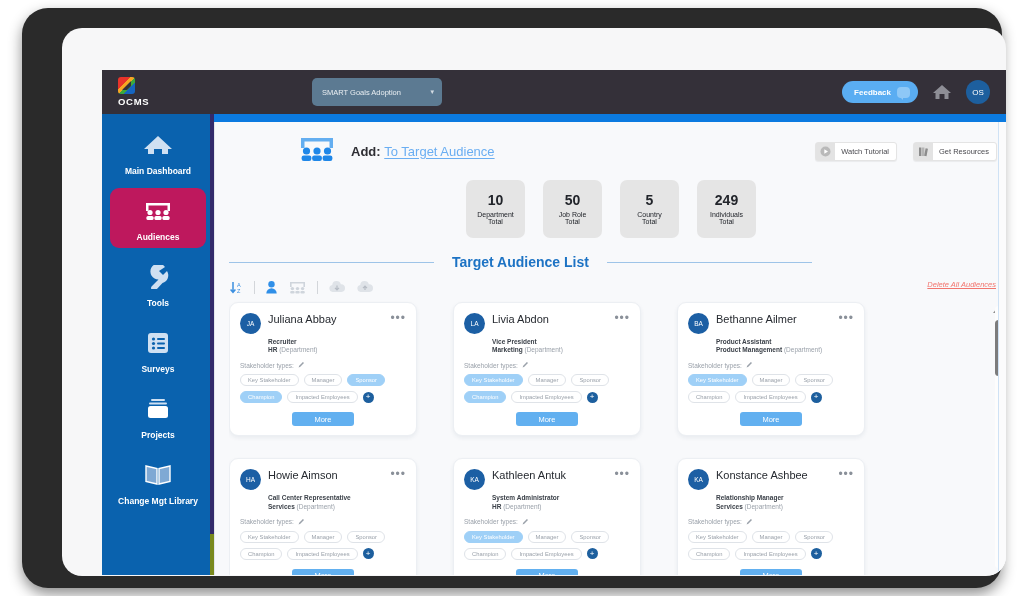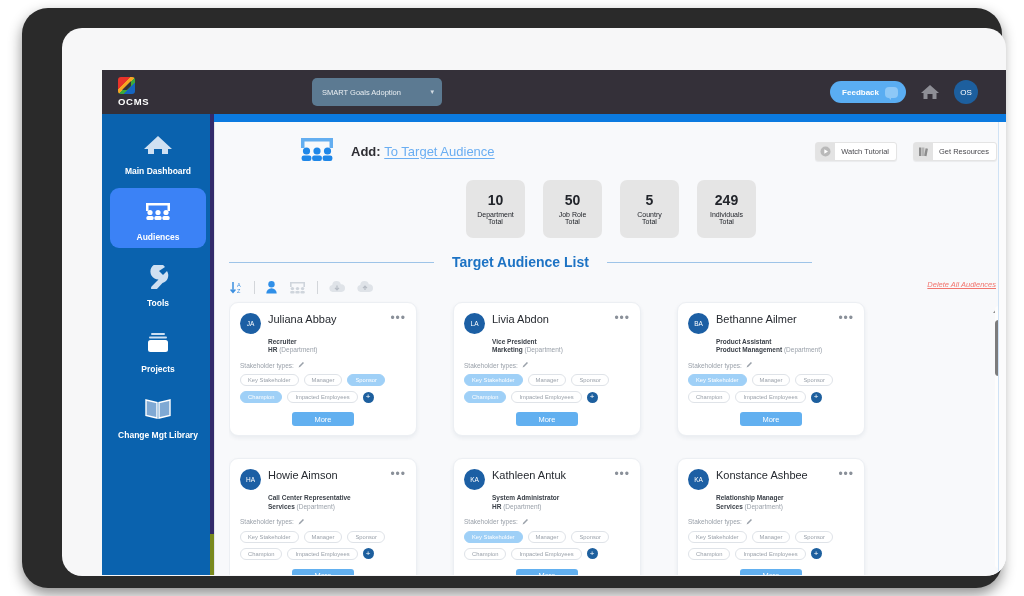--- a/index.html
+++ b/index.html
@@ -61,21 +61,21 @@
     margin-left: 100px;
     width: 130px; height: 28px;
     background: #5c7a92; border-radius: 5px;
     display: flex; align-items: center; justify-content: space-between;
     padding: 0 8px 0 10px;
     color: #e9eef2; font-size: 7.5px;
   }
   #project-select .caret { font-size: 7px; opacity: .85; }
   #topbar-right {
     margin-left: auto; display: flex; align-items: center; gap: 14px;
-    padding-right: 28px;
+    padding-right: 16px;
   }
   #feedback-btn {
     background: #5aadf2; border-radius: 13px; height: 22px;
     display: flex; align-items: center; gap: 6px;
     padding: 0 8px 0 12px;
     color: #ffffff; font-size: 8px; font-weight: bold;
   }
   .smiley {
     width: 13px; height: 11px; background: #8ec8f7; border-radius: 4px;
     position: relative;
@@ -118,21 +118,21 @@
     position: absolute; left: 108px; top: 464px;
     width: 4px; height: 41px; background: #7a8a1e;
   }
   .nav-item {
     width: 96px; margin: 0 auto 6px auto;
     padding: 8px 0 6px 0;
     display: flex; flex-direction: column; align-items: center;
     border-radius: 9px;
     color: #ffffff;
   }
-  .nav-item.active { background: #3b82f6; }
+  .nav-item.active { background: #be185d; }
   .nav-label { font-size: 8.5px; font-weight: bold; margin-top: 6px; }
   .nav-icon { height: 30px; display: flex; align-items: center; }
   #nav-list { padding-top: 8px; }
 
   
   #content {
     position: absolute; left: 112px; top: 52px;
     width: 792px; height: 453px;
     background: #f8f9fb;
     border-left: 1px solid #e3e7ec;
@@ -358,20 +358,34 @@
 
         <div class="nav-item">
           <div class="nav-icon">
             <svg width="26" height="24" viewBox="0 0 26 24">
                   <path d="M20 2 A8 8 0 1 0 13.5 14.5 L7 21 A2.8 2.8 0 0 0 11 25 L17.5 18 A8 8 0 0 0 22 6 L18 10 L14 6 Z" fill="#cfe0f2"></path>
                 </svg>
           </div>
           <div class="nav-label">Tools</div>
         </div>
 
+        <div class="nav-item">
+          <div class="nav-icon">
+            <svg width="26" height="24" viewBox="0 0 26 24">
+              <rect x="3" y="2" width="20" height="20" rx="3" fill="#cfe0f2"></rect>
+              <circle cx="8.5" cy="8" r="1.6" fill="#0a62ae"></circle>
+                  <rect x="12" y="7" width="8" height="2" rx="1" fill="#0a62ae"></rect>
+              <circle cx="8.5" cy="12.5" r="1.6" fill="#0a62ae"></circle>
+                  <rect x="12" y="11.5" width="8" height="2" rx="1" fill="#0a62ae"></rect>
+              <circle cx="8.5" cy="17" r="1.6" fill="#0a62ae"></circle>
+                  <rect x="12" y="16" width="8" height="2" rx="1" fill="#0a62ae"></rect>
+            </svg>
+          </div>
+          <div class="nav-label">Surveys</div>
+        </div>
 
         <div class="nav-item">
           <div class="nav-icon">
             <svg width="28" height="24" viewBox="0 0 28 24">
               <rect x="7" y="2" width="14" height="2" rx="1" fill="#cfe0f2"></rect>
               <rect x="5" y="5.5" width="18" height="2" rx="1" fill="#cfe0f2"></rect>
               <rect x="4" y="9" width="20" height="12" rx="2.5" fill="#ffffff"></rect>
             </svg>
           </div>
           <div class="nav-label">Projects</div>

